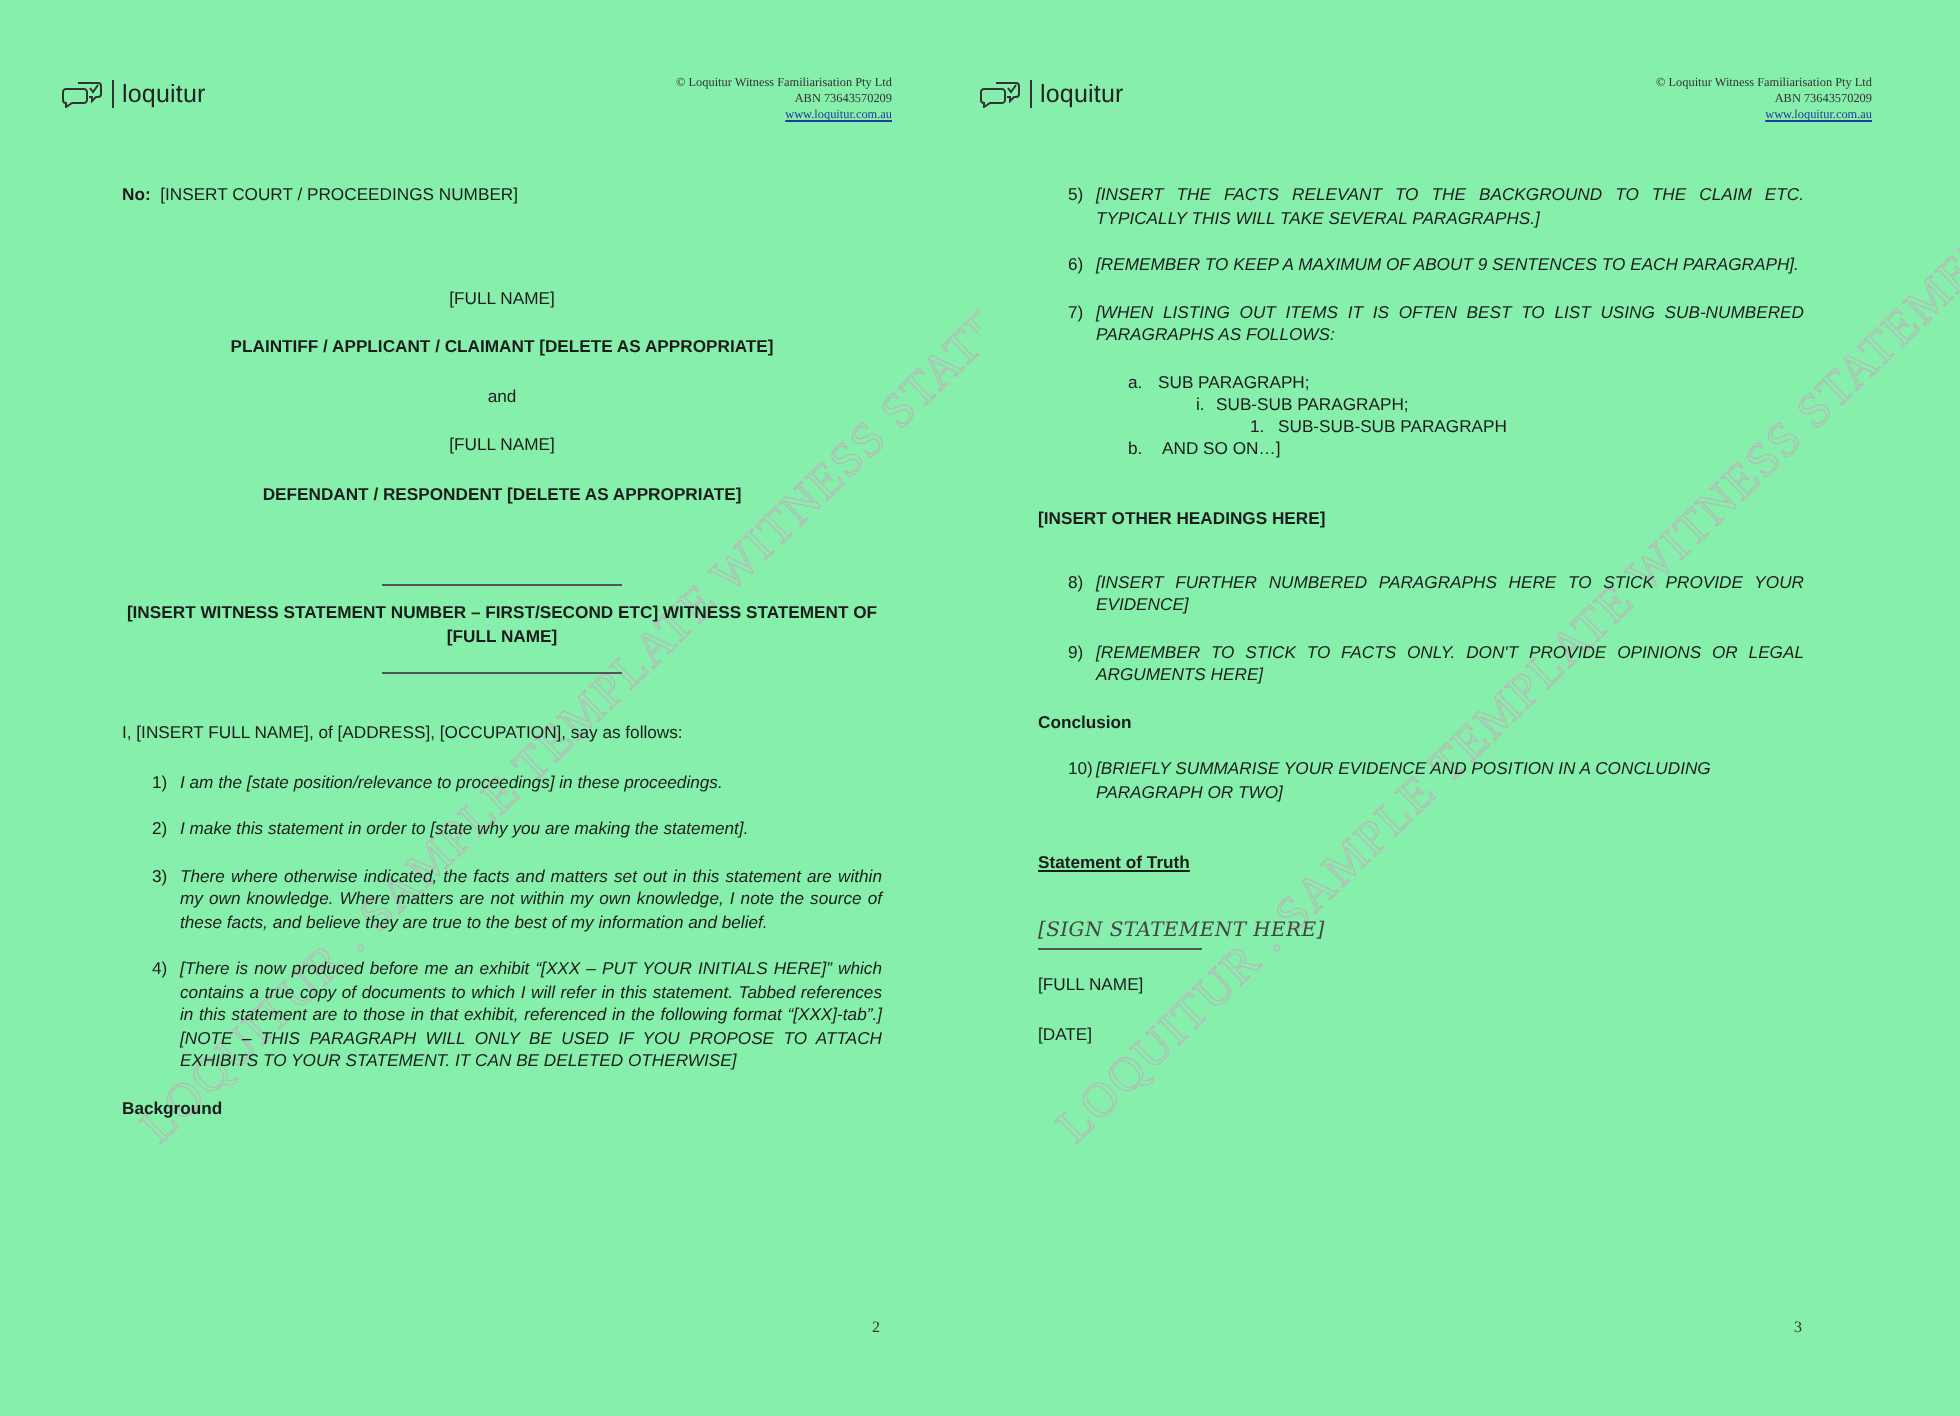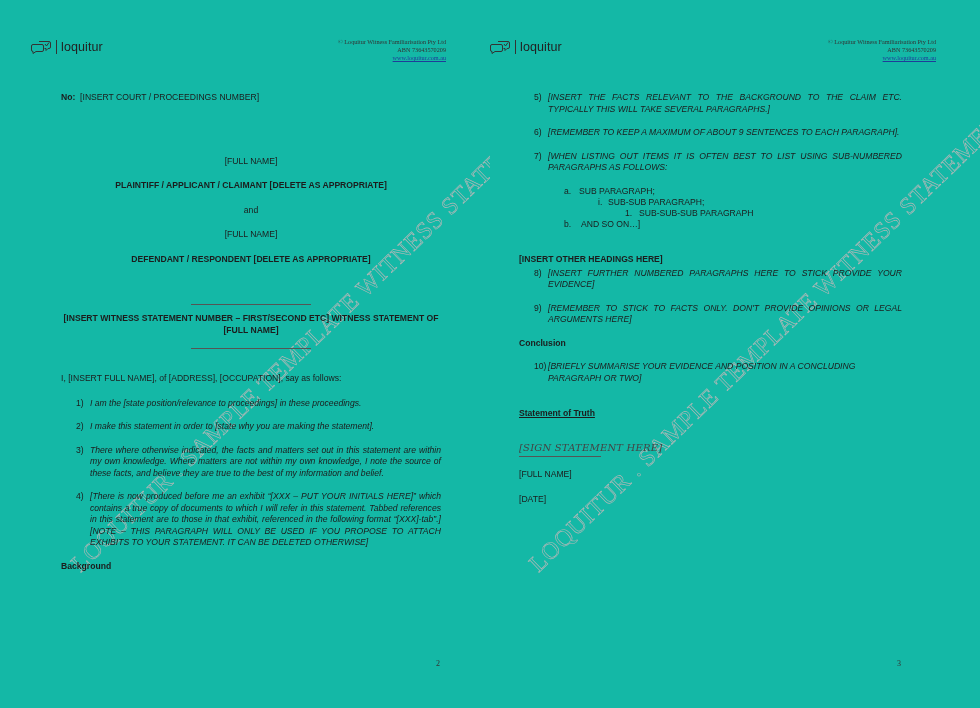--- a/index.html
+++ b/index.html
@@ -1,19 +1,19 @@
 <!DOCTYPE html>
 <html><head>
 <meta charset="utf-8">
 <style>
   * { box-sizing: border-box; margin: 0; padding: 0; }
   html, body { width: 980px; height: 708px; background: #ffffff; overflow: hidden; }
   body { position: relative; font-family: "Liberation Sans", "DejaVu Sans", sans-serif; color: #1a1a1a; }
 
-  .page { position: absolute; top: 0; width: 490px; height: 708px; background: #14b8a6; overflow: hidden; }
+  .page { position: absolute; top: 0; width: 490px; height: 708px; background: #86efac; overflow: hidden; }
   .page.left { left: 0; }
   .page.right { left: 490px; }
 
   
   .logo { position: absolute; top: 40px; display: flex; align-items: center; gap: 2px; }
   .page.left .logo { left: 31px; }
   .page.right .logo { left: 0px; }
   .logo svg { width: 22px; height: 14px; }
   .logo .logo-bar { width: 1px; height: 14px; background: #333; margin: 0 2px 0 1px; }
   .logo .logo-text { font-size: 12.5px; color: #222; letter-spacing: 0.1px; }
@@ -71,21 +71,21 @@
   </div>
   <div class="header-info">
     <div>© Loquitur Witness Familiarisation Pty Ltd</div>
     <div>ABN 73643570209</div>
     <div class="web">www.loquitur.com.au</div>
   </div>
 
   <div class="watermark">LOQUITUR . SAMPLE TEMPLATE WITNESS STATEMENT</div>
 
   <div class="content">
-    <div class="line" style="margin-bottom:52px">
+    <div class="line" style="margin-bottom:40px">
       <span class="b">No:</span>&nbsp;
       <span>[INSERT COURT / PROCEEDINGS NUMBER]</span>
     </div>
     <div class="line center">[FULL NAME]</div>
     <div class="line center b">PLAINTIFF / APPLICANT / CLAIMANT [DELETE AS APPROPRIATE]</div>
     <div class="line center">and</div>
     <div class="line center">[FULL NAME]</div>
     <div class="line center b" style="margin-bottom:39px">DEFENDANT / RESPONDENT [DELETE AS APPROPRIATE]</div>
 
     <div class="rule" style="margin-bottom:8px"></div>
@@ -161,21 +161,21 @@
       <div class="row" style="margin-left:106px">
         <span class="n" style="width:14px">1.</span>
         <span>SUB-SUB-SUB PARAGRAPH</span>
       </div>
       <div class="row" style="margin-left:45px">
         <span class="n" style="width:17px">b.</span>
         <span>AND SO ON…]</span>
       </div>
     </div>
 
-    <div class="b line" style="margin-bottom:2px">[INSERT OTHER HEADINGS HERE]</div>
+    <div class="b line" style="margin-bottom:20px">[INSERT OTHER HEADINGS HERE]</div>
 
     <div class="num-para">
       <span class="n">8)</span>
       <span class="t">[INSERT FURTHER NUMBERED PARAGRAPHS HERE TO STICK PROVIDE YOUR EVIDENCE]</span>
     </div>
     <div class="num-para">
       <span class="n">9)</span>
       <span class="t">[REMEMBER TO STICK TO FACTS ONLY.  DON'T PROVIDE OPINIONS OR LEGAL ARGUMENTS HERE]</span>
     </div>
 

